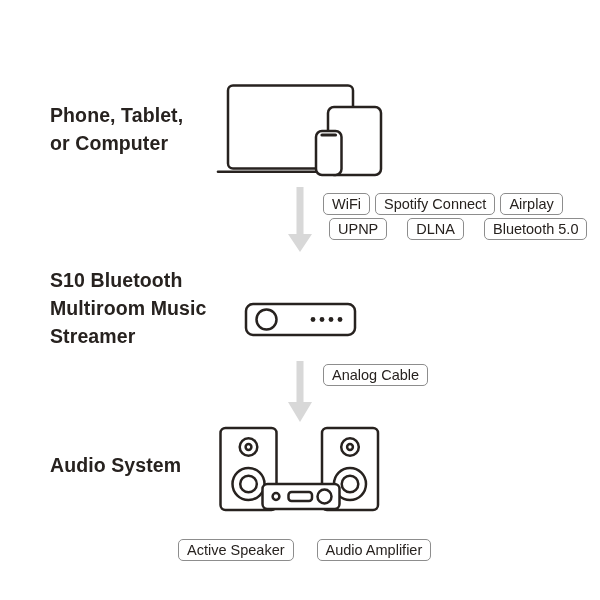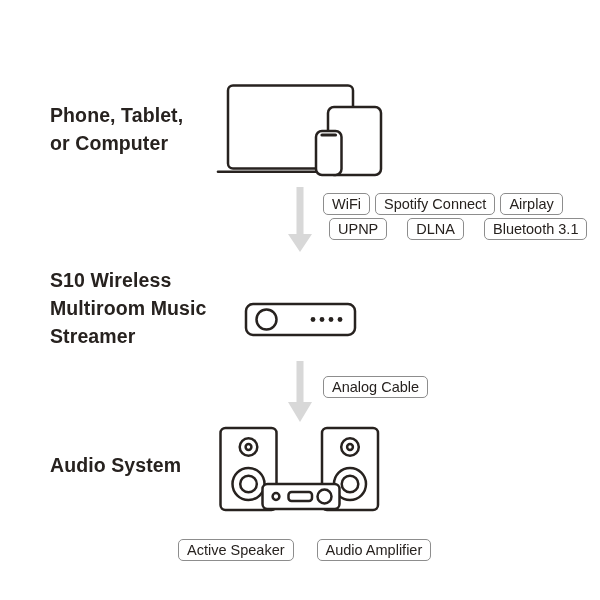--- a/index.html
+++ b/index.html
@@ -44,21 +44,21 @@
     border-radius:5px;
     background:var(--bg);
     color:var(--text);
     font-size:14.5px;
     line-height:19px;
     white-space:nowrap;
   }
   .badge-row{position:absolute;display:flex;}
   .row-protocols-1{left:323px;top:193px;gap:5px;}
   .row-protocols-2{left:329px;top:218px;gap:20px;}
-  .row-cable{left:323px;top:376px;align-items:center;}
+  .row-cable{left:323px;top:364px;align-items:center;}
   .row-audio{left:178px;top:539px;gap:23px;justify-content:center;}
   .icon-stroke{fill:none;stroke:var(--line);stroke-width:2.5;}
   .icon-fill-white{fill:var(--bg);stroke:var(--line);stroke-width:2.5;}
   .arrow{fill:var(--arrow);}
 </style>
 </head>
 <body>
 
 <div class="canvas">
 
@@ -110,34 +110,34 @@
     <g>
       <rect class="icon-fill-white" x="262.5" y="484" width="77" height="25" rx="5"></rect>
       <circle class="icon-stroke" cx="276" cy="496.5" r="3.4" stroke-width="2.2"></circle>
       <rect class="icon-stroke" x="288.5" y="492" width="23.5" height="9" rx="3" stroke-width="2.2"></rect>
       <circle class="icon-stroke" cx="324.5" cy="496.5" r="7" stroke-width="2.4"></circle>
     </g>
   </svg>
 
   <div class="heading source">Phone, Tablet,
 or Computer</div>
-  <div class="heading streamer">S10 Wireless
+  <div class="heading streamer">S10 Bluetooth
 Multiroom Music
 Streamer</div>
   <div class="heading audio">Audio System</div>
 
   <div class="badge-row row-protocols-1">
     <span class="badge">WiFi</span>
     <span class="badge">Spotify Connect</span>
     <span class="badge">Airplay</span>
   </div>
   <div class="badge-row row-protocols-2">
     <span class="badge">UPNP</span>
     <span class="badge">DLNA</span>
-    <span class="badge">Bluetooth 3.1</span>
+    <span class="badge">Bluetooth 5.0</span>
   </div>
 
   <div class="badge-row row-cable">
     <span class="badge">Analog Cable</span>
   </div>
 
   <div class="badge-row row-audio">
     <span class="badge">Active Speaker</span>
     <span class="badge">Audio Amplifier</span>
   </div>

